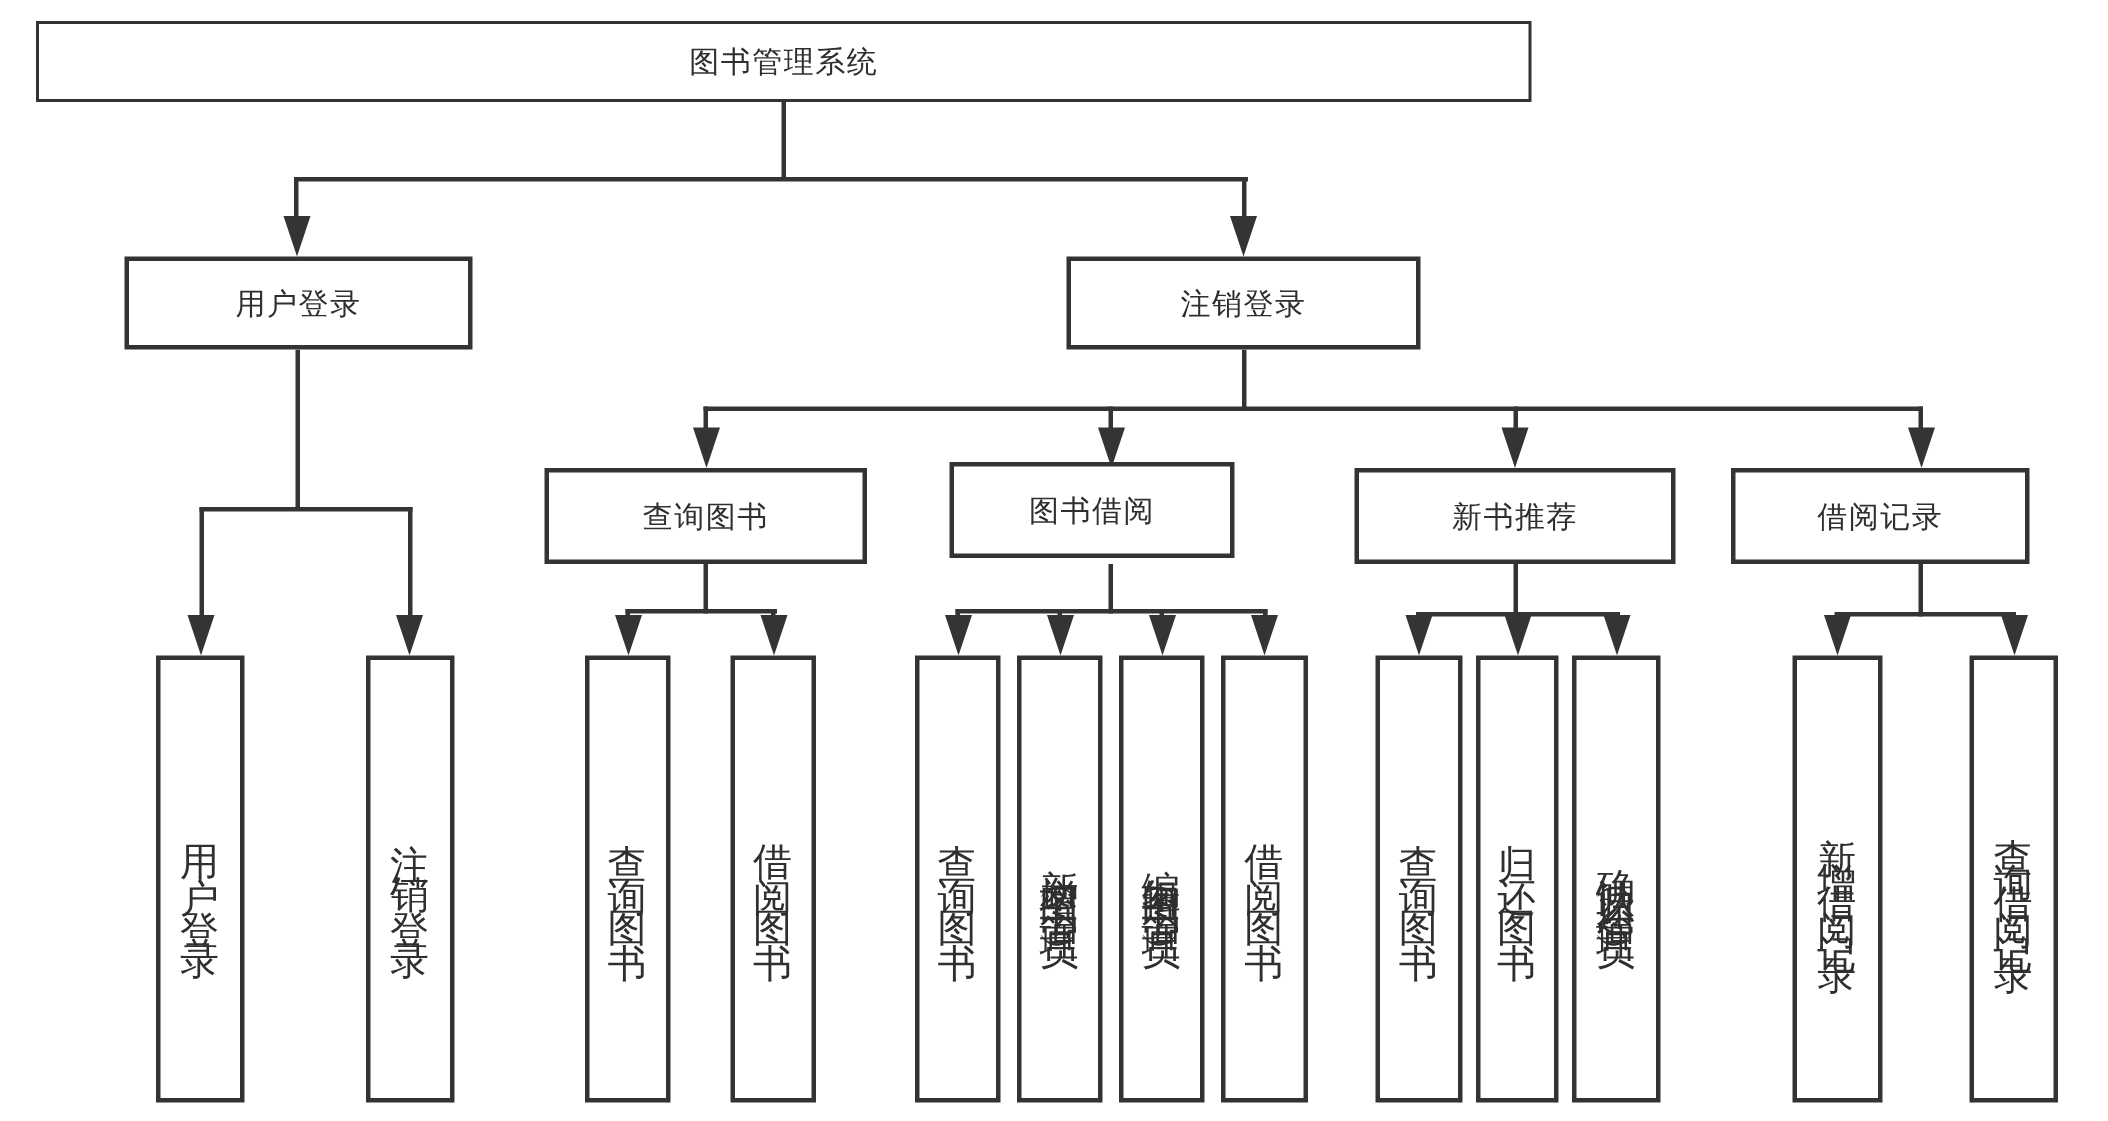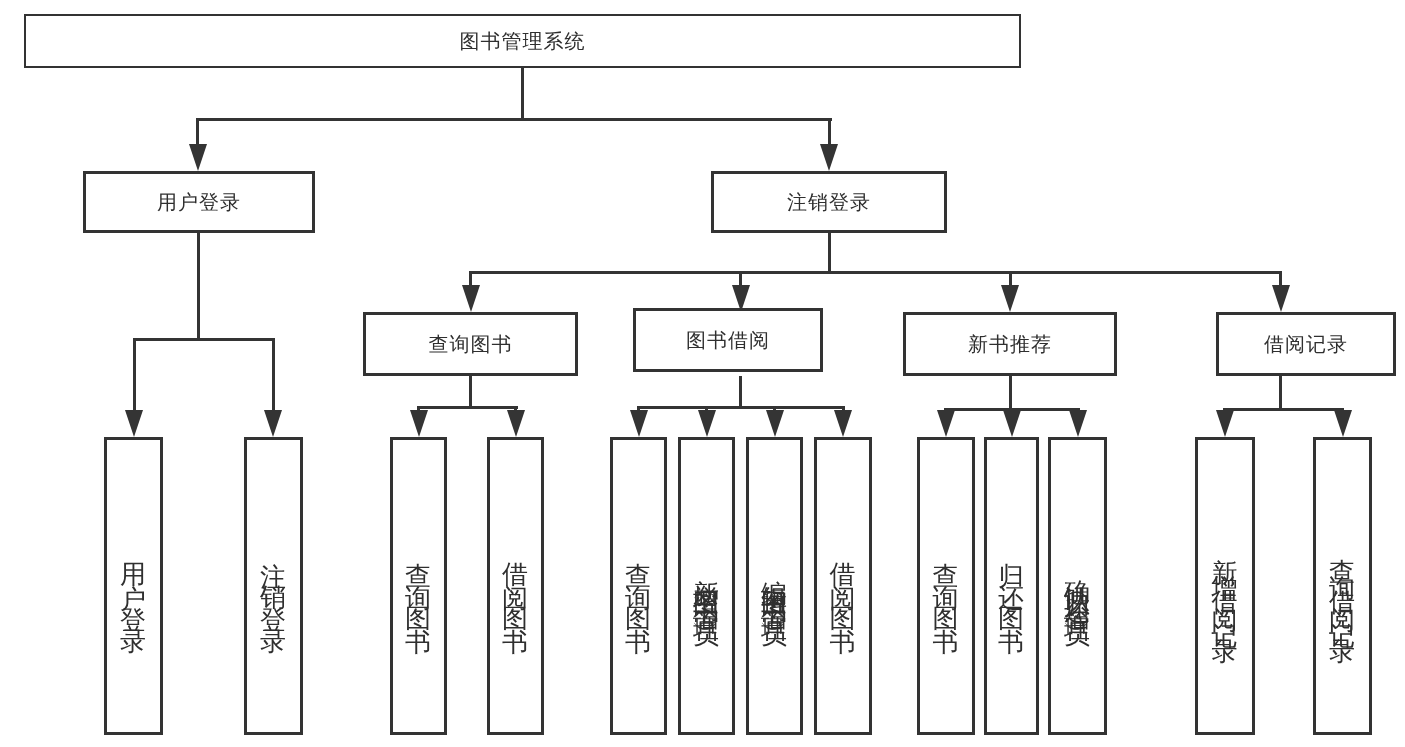--- a/index.html
+++ b/index.html
@@ -40,21 +40,21 @@
 <div id="canvas">
 
   <div class="box root" style="left:24px;top:14px;width:997px;height:54px">图书管理系统</div>
 
   <div class="box" style="left:83px;top:171px;width:232px;height:62px">用户登录</div>
   <div class="box" style="left:711px;top:171px;width:236px;height:62px">注销登录</div>
 
   <div class="box" style="left:363px;top:312px;width:215px;height:64px">查询图书</div>
   <div class="box" style="left:633px;top:308px;width:190px;height:64px">图书借阅</div>
   <div class="box" style="left:903px;top:312px;width:214px;height:64px">新书推荐</div>
-  <div class="box" style="left:1216px;top:312px;width:180px;height:64px">借阅记录</div>
+  <div class="box" style="left:1154px;top:312px;width:199px;height:64px">借阅记录</div>
 
   <div class="leaf vtext" style="left: 104px; top: 437px; width: 59px; height: 298px; letter-spacing: 22px;">用户登录</div>
   <div class="leaf vtext" style="left: 244px; top: 437px; width: 59px; height: 298px; letter-spacing: 22px;">注销登录</div>
 
   <div class="leaf vtext" style="left: 390px; top: 437px; width: 57px; height: 298px; letter-spacing: 22px;">查询图书</div>
   <div class="leaf vtext" style="left: 487px; top: 437px; width: 57px; height: 298px; letter-spacing: 22px;">借阅图书</div>
 
   <div class="leaf vtext" style="left: 610px; top: 437px; width: 57px; height: 298px; letter-spacing: 22px;">查询图书</div>
   <div class="leaf vtext" style="left: 678px; top: 437px; width: 57px; height: 298px; letter-spacing: 6px;">新增图书（管理员）</div>
   <div class="leaf vtext" style="left: 746px; top: 437px; width: 57px; height: 298px; letter-spacing: 6px;">编辑图书（管理员）</div>

